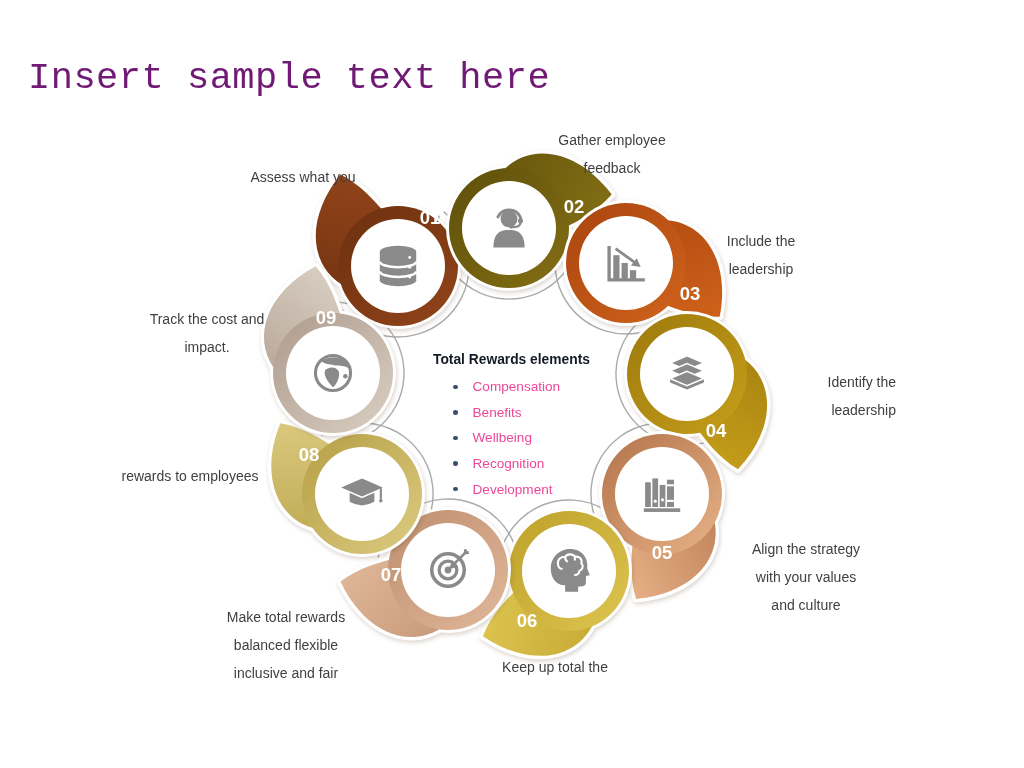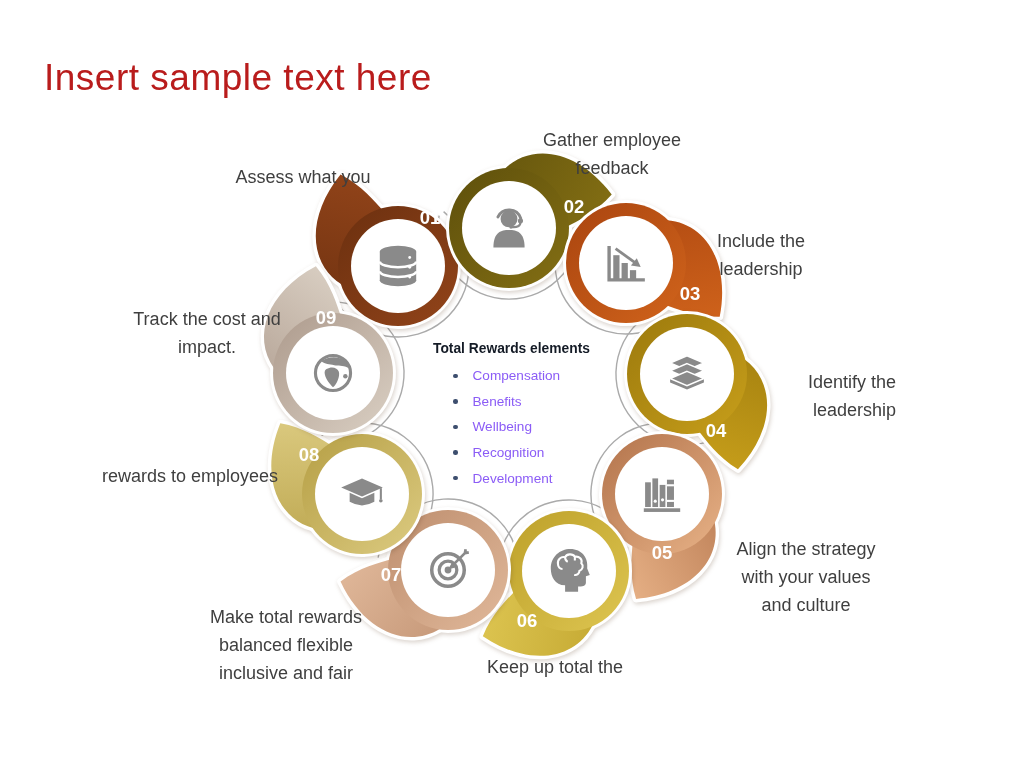--- a/index.html
+++ b/index.html
@@ -1,29 +1,29 @@
 <!DOCTYPE html>
 <html><head>
 <meta charset="utf-8">
 <style>
   html,body{margin:0;padding:0;background:#ffffff;}
   #slide{position:relative;width:1024px;height:768px;background:#ffffff;overflow:hidden;
          font-family:"Liberation Sans","DejaVu Sans",sans-serif;}
-  #title{position:absolute;left:44px;top:56px;font-size:37px;line-height:44px;color:#b91c1c;
-         letter-spacing:.5px;}
-  .lbl{position:absolute;text-align:center;font-size:18px;line-height:28px;color:#3F3F3F;}
+  #title{position:absolute;left:28px;top:56px;font-size:37px;line-height:44px;color:#701a75;
+         letter-spacing:.5px;font-family:Liberation Mono, monospace;}
+  .lbl{position:absolute;text-align:center;font-size:14px;line-height:28px;color:#3F3F3F;}
   .lbl span{display:block;}
   #diagram{position:absolute;left:0;top:0;}
   .pin{filter:drop-shadow(1px 2px 2px rgba(90,60,30,.22));}
   .num{font-family:"Liberation Sans","DejaVu Sans",sans-serif;font-size:18.5px;font-weight:700;
        fill:#ffffff;text-anchor:middle;}
-  #center-box{position:absolute;left:433px;top:341px;width:200px;}
+  #center-box{position:absolute;left:433px;top:352px;width:200px;}
   #center-box h3{margin:0 0 7px 0;font-size:13.8px;font-weight:700;color:#141B26;}
   #center-box ul{margin:0;padding:0;list-style:none;}
-  #center-box li{display:flex;align-items:center;height:25.6px;font-size:13.6px;color:#8b5cf6;}
+  #center-box li{display:flex;align-items:center;height:25.6px;font-size:13.6px;color:#ec4899;}
   #center-box li .dot{width:4.5px;height:4.5px;border-radius:50%;background:#3D4E6E;
        margin:0 15px 0 20px;flex:0 0 auto;}
   .icon{fill:#8A8A8A;}
   .icon .w{fill:#ffffff;}
   .icon .sw{stroke:#ffffff;fill:none;}
   .icon .sg{stroke:#8A8A8A;fill:none;}
 </style>
 </head>
 <body>
 

